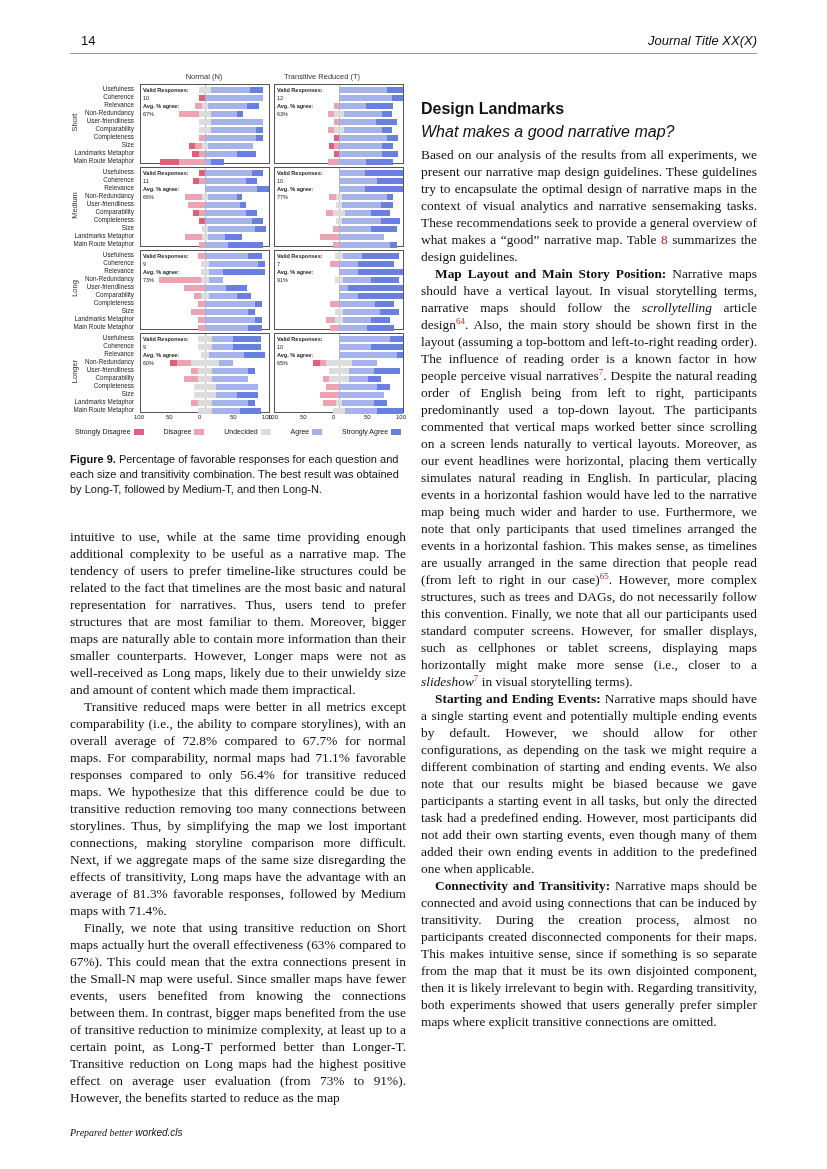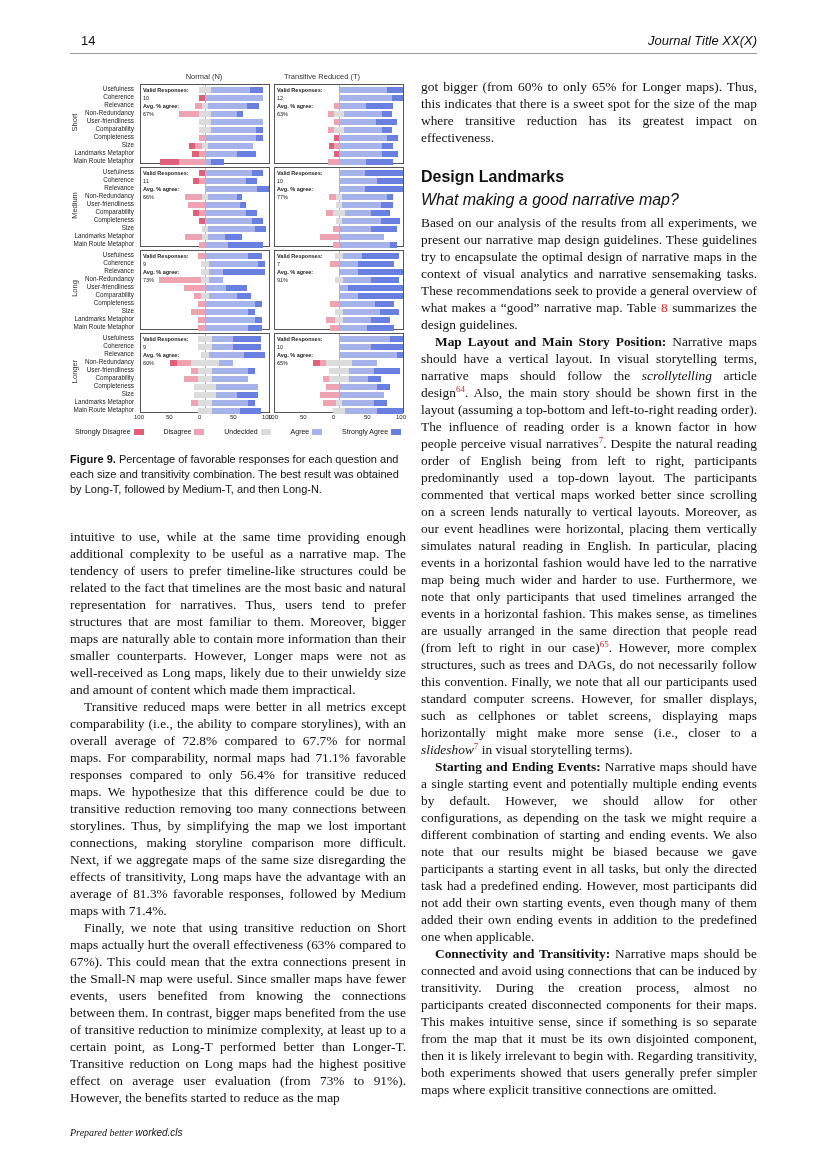--- a/index.html
+++ b/index.html
@@ -389,23 +389,22 @@
   <span>Percentage of favorable responses for each question and each size and transitivity combination. The best result was obtained by Long-T, followed by Medium-T, and then Long-N.</span>
 </div>
 
 <div class="col-text left">
   <p class="noindent">intuitive to use, while at the same time providing enough additional complexity to be useful as a narrative map. The tendency of users to prefer timeline-like structures could be related to the fact that timelines are the most basic and natural representation for narratives. Thus, users tend to prefer structures that are most familiar to them. Moreover, bigger maps are naturally able to contain more information than their smaller counterparts. However, Longer maps were not as well-received as Long maps, likely due to their unwieldy size and amount of content which made them impractical.</p>
   <p>Transitive reduced maps were better in all metrics except comparability (i.e., the ability to compare storylines), with an overall average of 72.8% compared to 67.7% for normal maps. For comparability, normal maps had 71.1% favorable responses compared to only 56.4% for transitive reduced maps. We hypothesize that this difference could be due to transitive reduction removing too many connections between storylines. Thus, by simplifying the map we lost important connections, making storyline comparison more difficult. Next, if we aggregate maps of the same size disregarding the effects of transitivity, Long maps have the advantage with an average of 81.3% favorable responses, followed by Medium maps with 71.4%.</p>
   <p>Finally, we note that using transitive reduction on Short maps actually hurt the overall effectiveness (63% compared to 67%). This could mean that the extra connections present in the Small-N map were useful. Since smaller maps have fewer events, users benefited from knowing the connections between them. In contrast, bigger maps benefited from the use of transitive reduction to minimize complexity, at least up to a certain point, as Long-T performed better than Longer-T. Transitive reduction on Long maps had the highest positive effect on average user evaluation (from 73% to 91%). However, the benefits started to reduce as the map</p>
 </div>
 
 <div class="col-text right">
-  <p class="noindent">got bigger (from 60% to only 65% for Longer maps). Thus, this indicates that there is a sweet spot for the size of the map where transitive reduction has its greatest impact on effectiveness.</p>
   <div class="h1">Design Landmarks</div>
-  <div class="h2">What making a good narrative map?</div>
+  <div class="h2">What makes a good narrative map?</div>
   <p class="noindent"><span>Based on our analysis of the results from all experiments, we present our narrative map design guidelines. These guidelines try to encapsulate the optimal design of narrative maps in the context of visual analytics and narrative sensemaking tasks. These recommendations seek to provide a general overview of what makes a “good” narrative map. Table </span><span class="ref">8</span><span> summarizes the design guidelines.</span></p>
   <p><b>Map Layout and Main Story Position:</b><span> Narrative maps should have a vertical layout. In visual storytelling terms, narrative maps should follow the </span><i>scrollytelling</i><span> article design</span><span class="sup">64</span><span>. Also, the main story should be shown first in the layout (assuming a top-bottom and left-to-right reading order). The influence of reading order is a known factor in how people perceive visual narratives</span><span class="sup">7</span><span>. Despite the natural reading order of English being from left to right, participants predominantly used a top-down layout. The participants commented that vertical maps worked better since scrolling on a screen lends naturally to vertical layouts. Moreover, as our event headlines were horizontal, placing them vertically simulates natural reading in English. In particular, placing events in a horizontal fashion would have led to the narrative map being much wider and harder to use. Furthermore, we note that only participants that used timelines arranged the events in a horizontal fashion. This makes sense, as timelines are usually arranged in the same direction that people read (from left to right in our case)</span><span class="sup">65</span><span>. However, more complex structures, such as trees and DAGs, do not necessarily follow this convention. Finally, we note that all our participants used standard computer screens. However, for smaller displays, such as cellphones or tablet screens, displaying maps horizontally might make more sense (i.e., closer to a </span><i>slideshow</i><span class="sup">7</span><span> in visual storytelling terms).</span></p>
   <p><b>Starting and Ending Events:</b><span> Narrative maps should have a single starting event and potentially multiple ending events by default. However, we should allow for other configurations, as depending on the task we might require a different combination of starting and ending events. We also note that our results might be biased because we gave participants a starting event in all tasks, but only the directed task had a predefined ending. However, most participants did not add their own starting events, even though many of them added their own ending events in addition to the predefined one when applicable.</span></p>
   <p><b>Connectivity and Transitivity:</b><span> Narrative maps should be connected and avoid using connections that can be induced by transitivity. During the creation process, almost no participants created disconnected components for their maps. This makes intuitive sense, since if something is so separate from the map that it must be its own disjointed component, then it is likely irrelevant to begin with. Regarding transitivity, both experiments showed that users generally prefer simpler maps where explicit transitive connections are omitted.</span></p>
 </div>
 
 <div class="footer">
   <span>Prepared better </span><span class="cls">worked.cls</span>
 </div>
 

